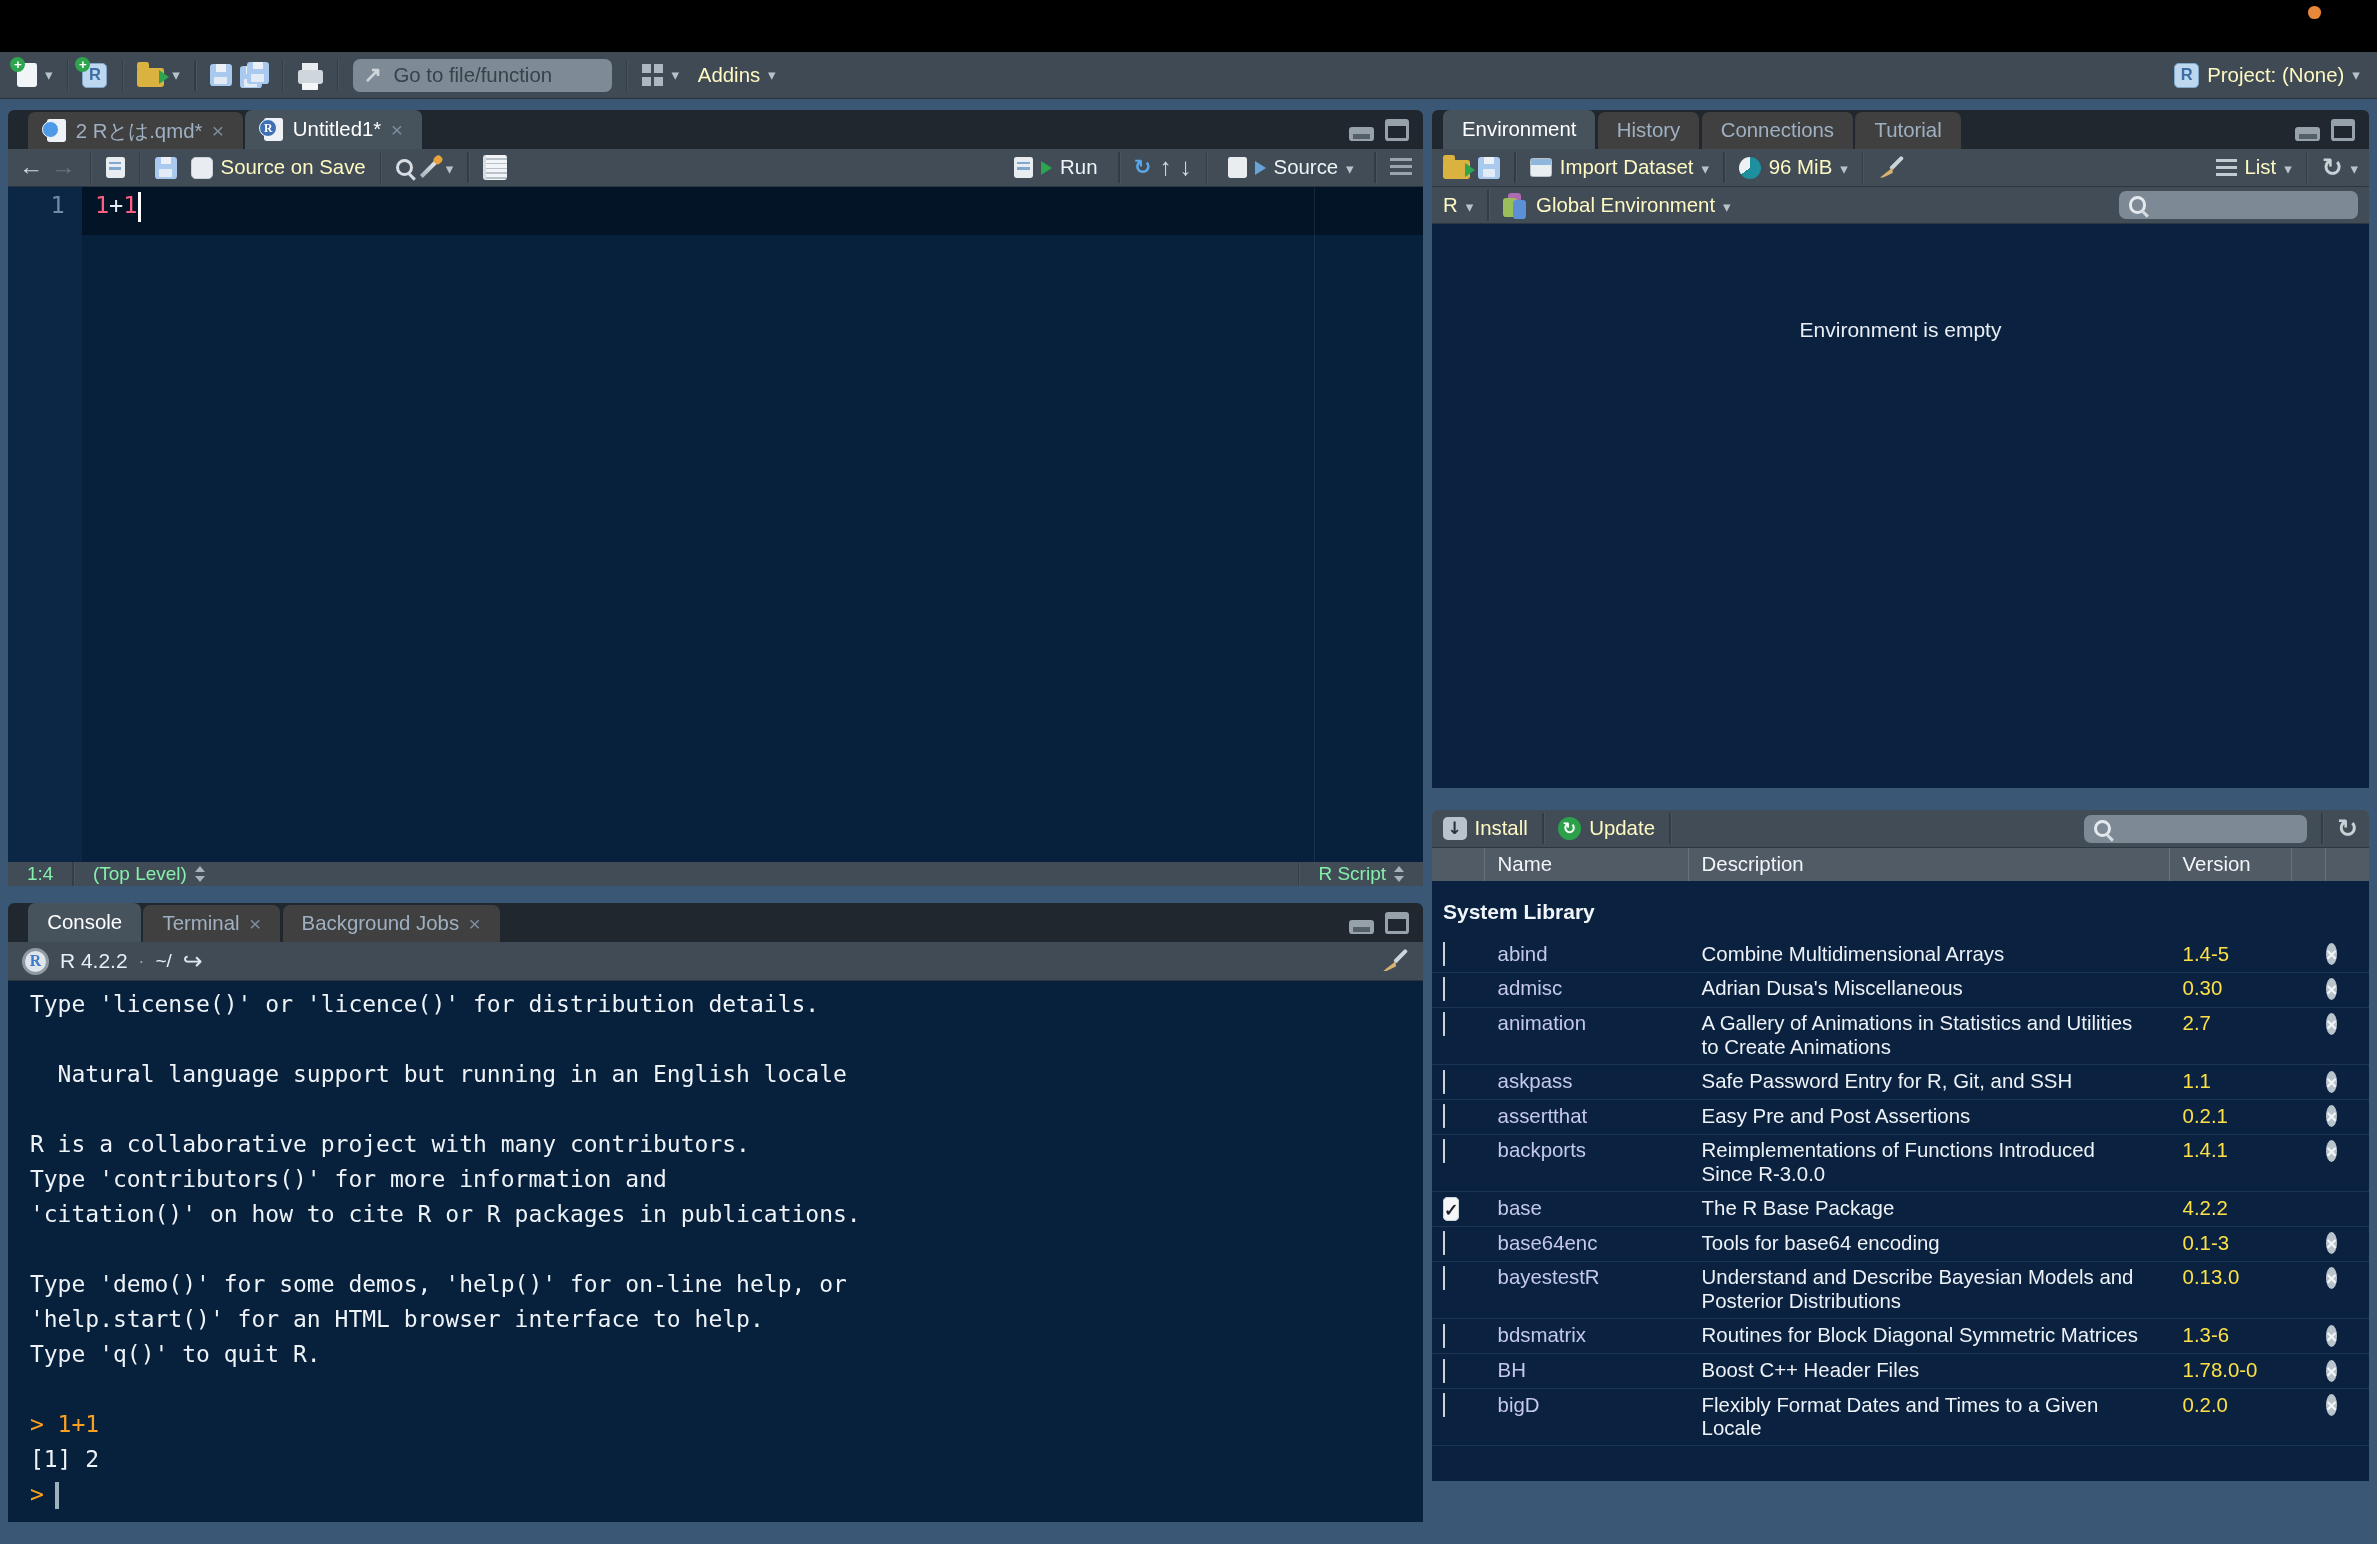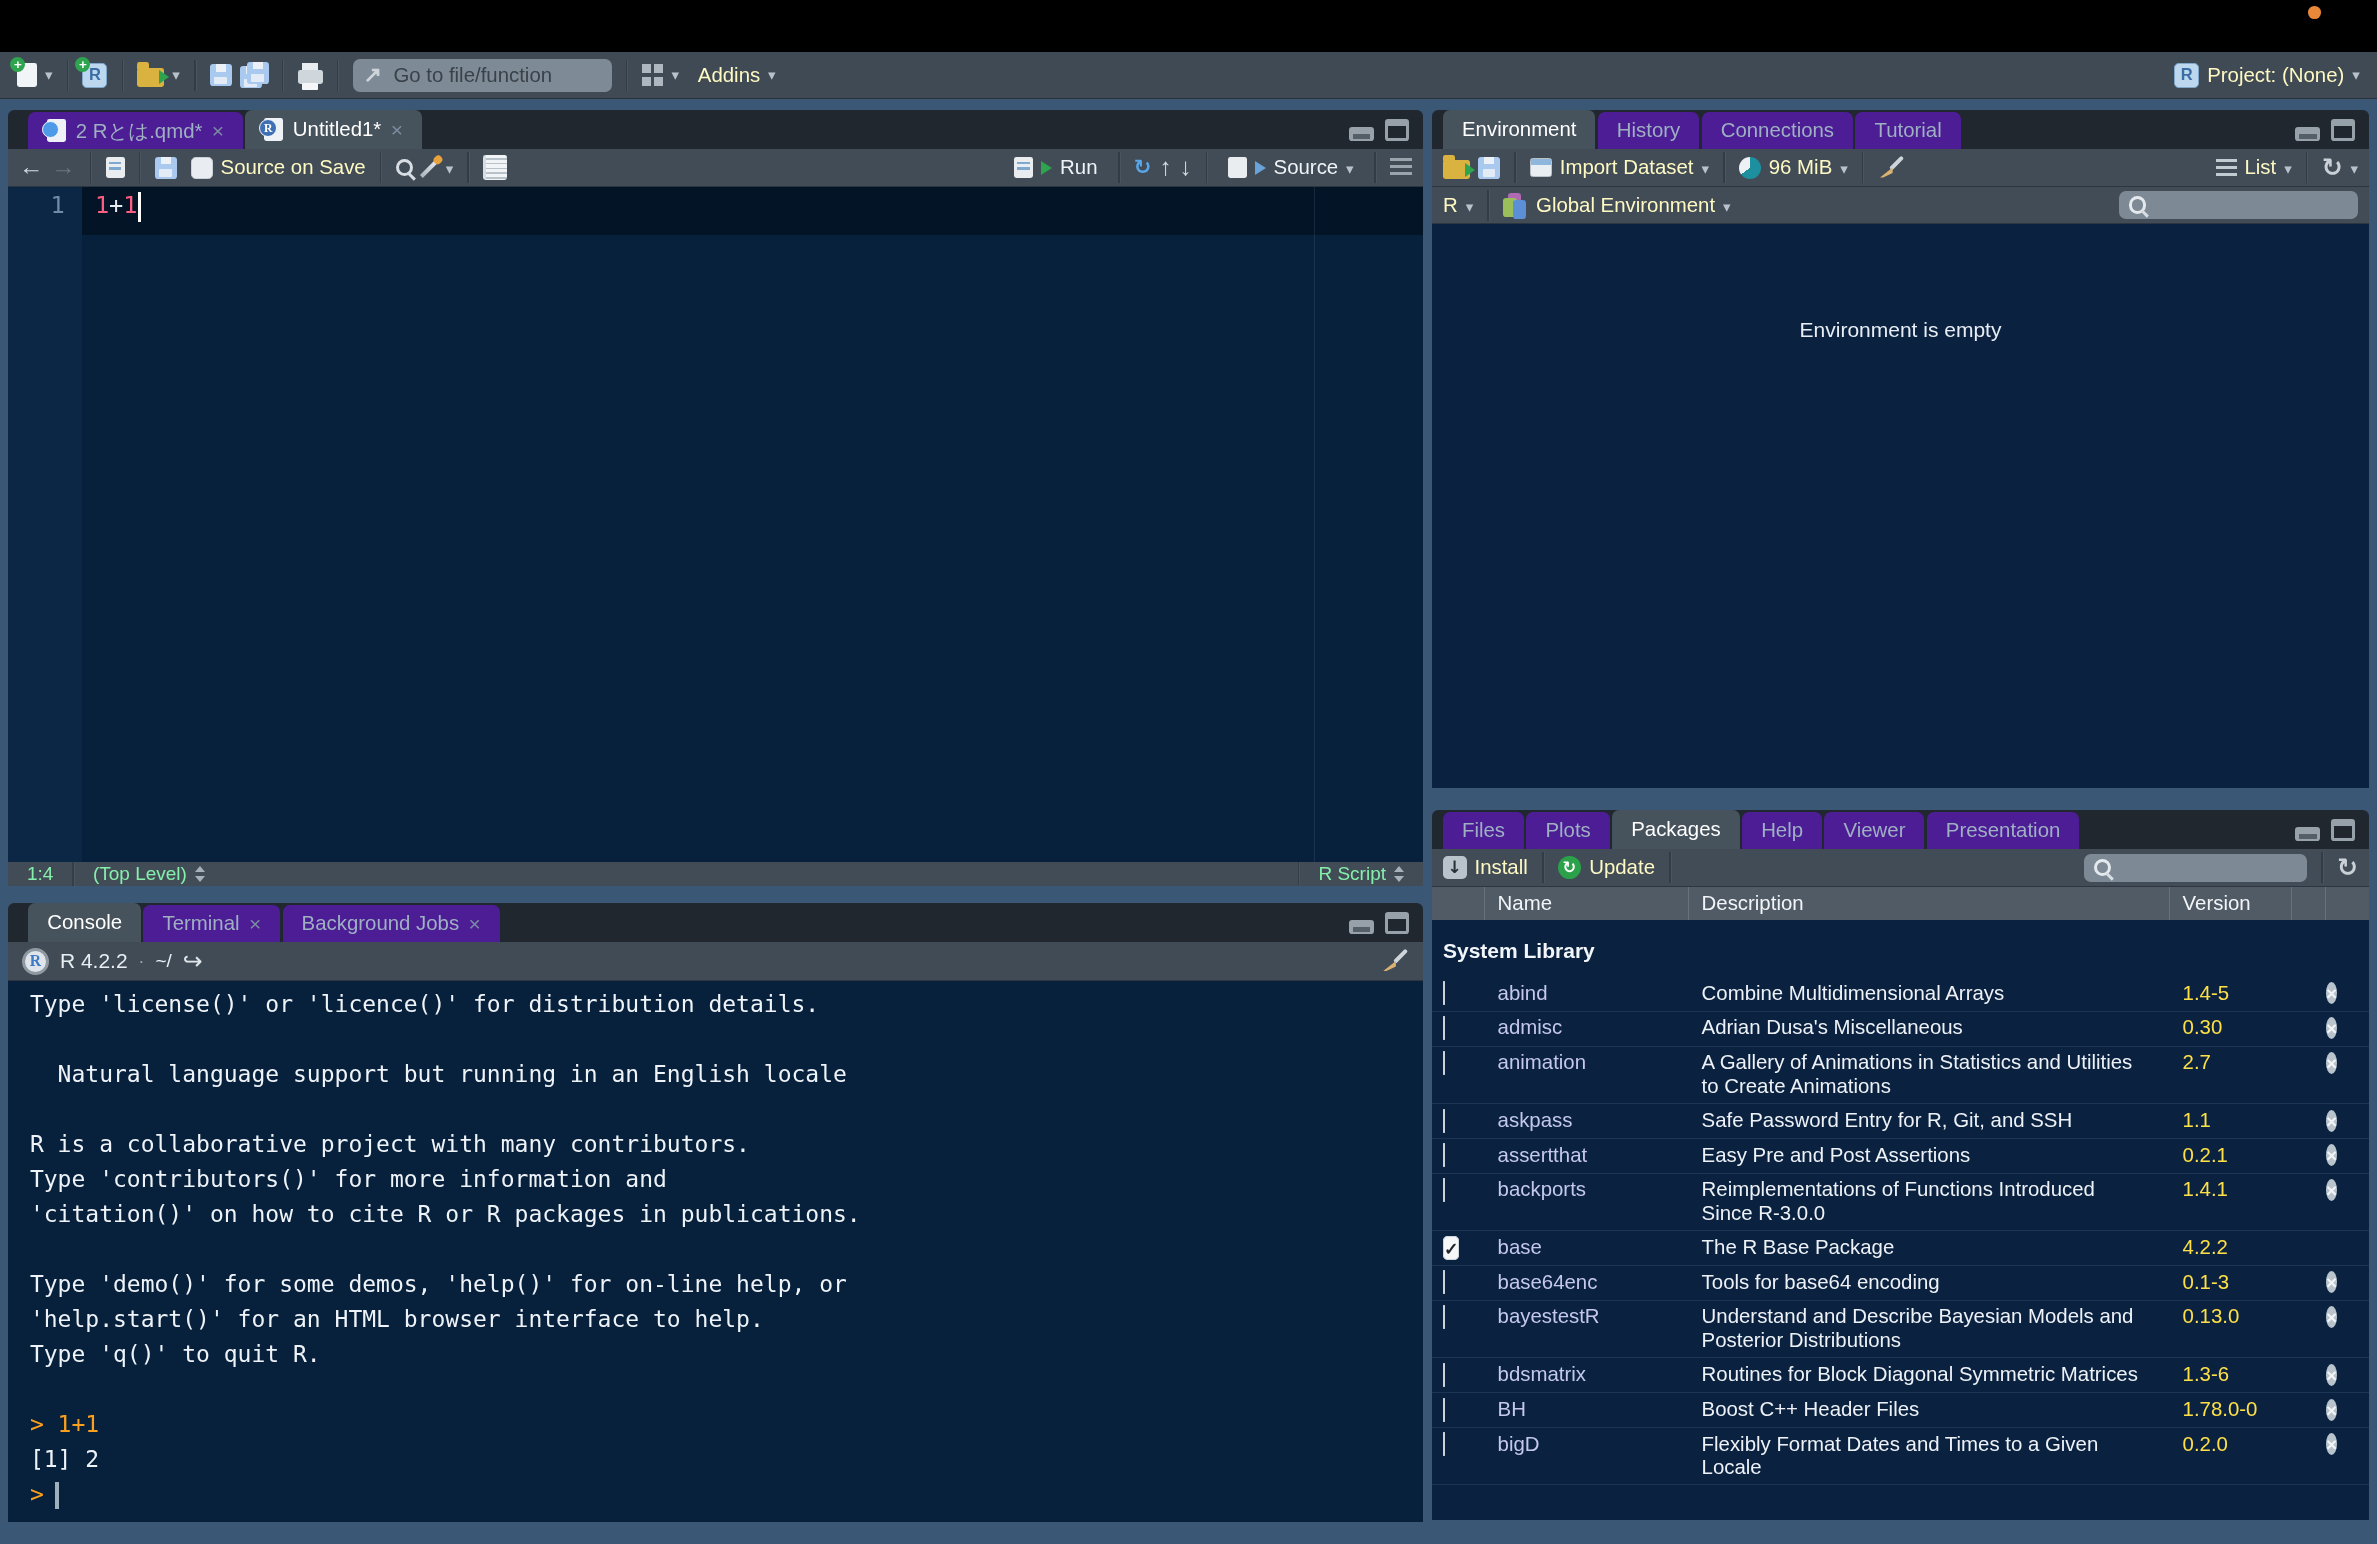--- a/index.html
+++ b/index.html
@@ -98,21 +98,21 @@
 
   
   .pane{position:absolute;border-radius:6.3px 6.3px 0 0;overflow:hidden;}
   .source-pane{left:7.9px;top:110px;width:1415px;height:780px;}
   .console-pane{left:7.9px;top:903px;width:1415px;height:619px;}
   .env-pane{left:1432px;top:110px;width:937px;height:680px;}
   .pkg-pane{left:1432px;top:810px;width:937px;height:712px;}
 
   .tabbar{height:39px;background:#20272e;display:flex;align-items:stretch;padding-left:20.4px;position:relative;}
   .tab{display:flex;align-items:center;gap:9.4px;padding:0 19px;font-size:20.4px;color:#9eb0c2;
-       background:#4c1d95;border-radius:7px 7px 0 0;margin-right:2.4px;margin-top:2.4px;}
+       background:#404040;border-radius:7px 7px 0 0;margin-right:2.4px;margin-top:2.4px;}
   .tab.active{background:#46525c;color:#fff;margin-top:0;}
   .tclose{color:#7d8da0;font-size:21px;line-height:21px;}
   .ticon{flex:none;}
   .qmd{width:19px;height:23.6px;background:#eef2f6;border-radius:2.4px;position:relative;}
   .qmd::after{content:"";position:absolute;left:-5.5px;top:2.4px;width:15px;height:15px;border-radius:50%;background:#4d9be8;border:1.6px solid #f4f7fa;}
   .rdoc{width:19px;height:23.6px;background:#eef2f6;border-radius:2.4px;position:relative;}
   .rdoc::after{content:"R";position:absolute;left:-5.5px;top:0.8px;width:16.5px;height:16.5px;border-radius:50%;background:#3f6fb5;
                border:1.6px solid #f4f7fa;color:#fff;font:bold 11.8px/16.5px "Liberation Serif",serif;text-align:center;}
   .tab-winbtns{position:absolute;right:14px;top:0;height:39px;display:flex;align-items:center;gap:11px;}
 
@@ -381,44 +381,20 @@
         <span class="mag dark"></span>
         <input style="">
       </div>
     </div>
     <div class="env-body">
       <div class="env-empty">Environment is empty</div>
     </div>
   </div>
 
   <div class="pane pkg-pane">
-    <div class="tabbar" id="pkg-tabs" style="padding-left:11px;">
-      <div class="tab">
-          <span class="tlabel">Files</span>
-        </div>
-        <div class="tab">
-          <span class="tlabel">Plots</span>
-        </div>
-        <div class="tab active">
-          <span class="tlabel">Packages</span>
-        </div>
-        <div class="tab">
-          <span class="tlabel">Help</span>
-        </div>
-        <div class="tab">
-          <span class="tlabel">Viewer</span>
-        </div>
-        <div class="tab">
-          <span class="tlabel">Presentation</span>
-        </div>
-        <div class="tab-winbtns">
-        <span class="win-btn win-min"></span>
-        <span class="win-btn win-max"></span>
-      </div>
-    </div>
     <div class="pane-toolbar">
       <span class="icn inst-icn"></span>
       <span class="tool-label">Install</span>
       <span class="tsep"></span>
       <span class="icn upd-icn"></span>
       <span class="tool-label">Update</span>
       <span class="tsep"></span>
       <div class="spacer"></div>
       <div class="searchbox" style="width:204px;">
         <span class="mag dark"></span>

